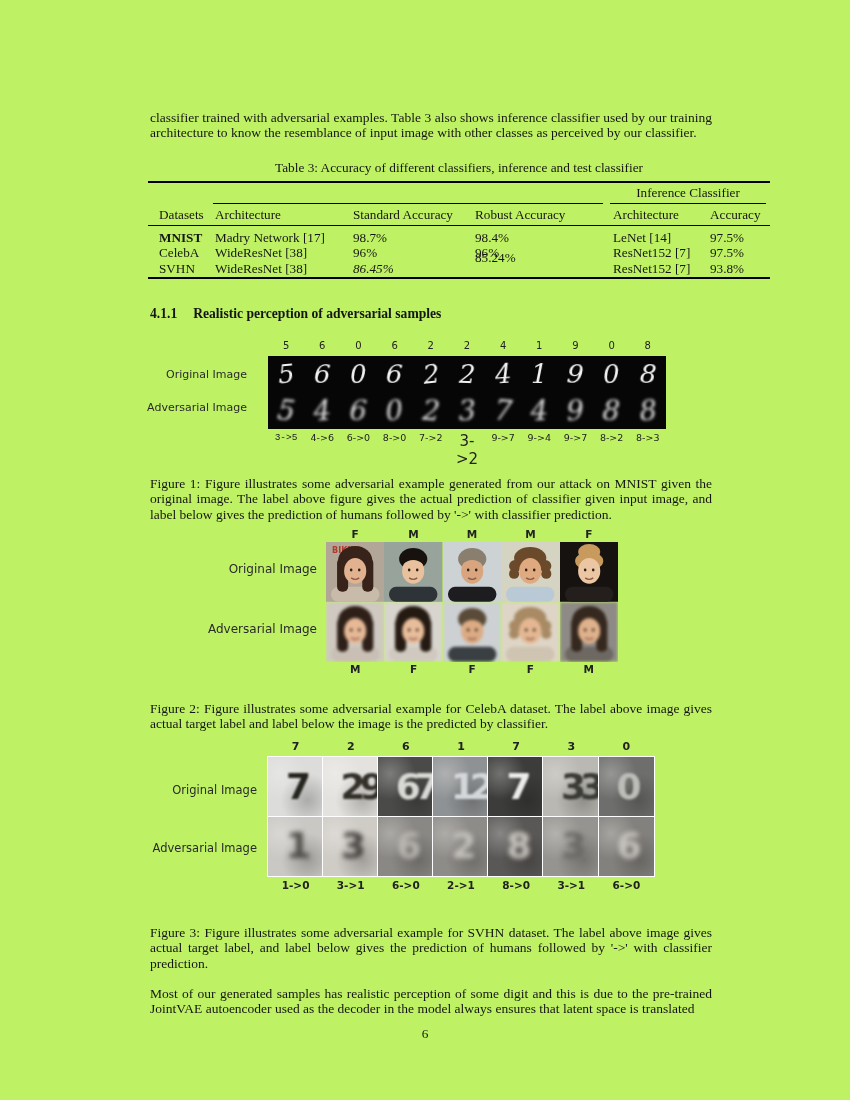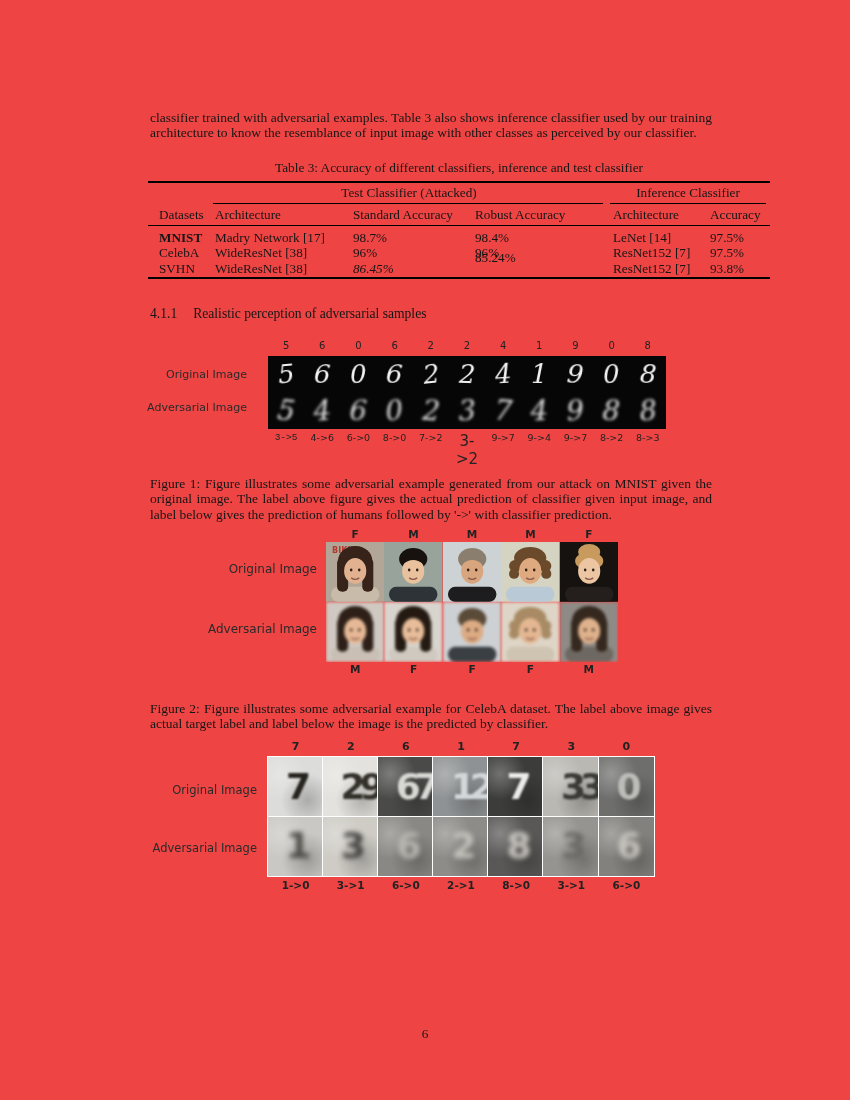--- a/index.html
+++ b/index.html
@@ -1,20 +1,20 @@
 <!DOCTYPE html>
 <html><head>
 <meta charset="utf-8">
 <style>
   html,body{margin:0;padding:0;background:#ffffff;}
-  .page{position:relative;width:850px;height:1100px;background:#ef4444;overflow:hidden;
+  .page{position:relative;width:850px;height:1100px;background:#bef264;overflow:hidden;
         font-family:"Liberation Serif","DejaVu Serif",serif;color:#151515;}
   .para{position:absolute;left:150px;width:562px;font-size:13.5px;line-height:1.17;text-align:justify;}
   .tcap{position:absolute;left:148px;width:622px;text-align:center;font-size:13.3px;}
-  .sechead{position:absolute;left:150px;font-size:13.6px;font-weight:normal;}
+  .sechead{position:absolute;left:150px;font-size:13.6px;font-weight:bold;}
   .sechead .num{margin-right:16px;}
   
   .t3{position:absolute;left:148px;top:181px;width:622px;height:98px;font-size:13.2px;}
   .rule{position:absolute;left:0;width:622px;background:#000;}
   .cmid{position:absolute;height:1px;background:#000;}
   .tcell{position:absolute;white-space:nowrap;}
   .tgroup{position:absolute;text-align:center;}
   
   .figlabels{position:absolute;display:flex;}
   .flab{flex:0 0 auto;text-align:center;font-family:"DejaVu Sans","Liberation Sans",sans-serif;color:#222;}
@@ -38,21 +38,20 @@
 <body>
 
 <div class="page">
 
   <p class="para" style="top:96px;">classifier trained with adversarial examples. Table 3 also shows inference classifier used by our training architecture to know the resemblance of input image with other classes as perceived by our classifier.</p>
 
   <div class="tcap" style="top:160px;">Table 3: Accuracy of different classifiers, inference and test classifier</div>
 
   <div class="t3" id="t3">
       <div class="rule" style="top: 0px; height: 2px;"></div>
-      <div class="tgroup" style="top: 4px; left: 65px; width: 392px;">Test Classifier (Attacked)</div>
       <div class="tgroup" style="top: 4px; left: 462px; width: 156px;">Inference Classifier</div>
       <div class="cmid" style="top: 22px; left: 65px; width: 390px;"></div>
       <div class="cmid" style="top: 22px; left: 462px; width: 156px;"></div>
       <div class="tcell" style="top: 26px; left: 11px;">Datasets</div>
       <div class="tcell" style="top: 26px; left: 67px;">Architecture</div>
       <div class="tcell" style="top: 26px; left: 205px;">Standard Accuracy</div>
       <div class="tcell" style="top: 26px; left: 327px;">Robust Accuracy</div>
       <div class="tcell" style="top: 26px; left: 465px;">Architecture</div>
       <div class="tcell" style="top: 26px; left: 562px;">Accuracy</div>
       <div class="rule" style="top: 44px; height: 1.4px;"></div>
@@ -81,21 +80,23 @@
     <span class="num">4.1.1</span><span>Realistic perception of adversarial samples</span>
   </div>
 
   <div id="fig1"></div>
   <p class="para" style="top:462px;">Figure 1: Figure illustrates some adversarial example generated from our attack on MNIST given the original image. The label above figure gives the actual prediction of classifier given input image, and label below gives the prediction of humans followed by '-&gt;' with classifier prediction.</p>
 
   <div id="fig2"></div>
   <p class="para" style="top:687px;">Figure 2: Figure illustrates some adversarial example for CelebA dataset. The label above image gives actual target label and label below the image is the predicted by classifier.</p>
 
   <div id="fig3"></div>
-
+  <p class="para" style="top:911px;">Figure 3: Figure illustrates some adversarial example for SVHN dataset. The label above image gives actual target label, and label below gives the prediction of humans followed by '-&gt;' with classifier prediction.</p>
+
+  <p class="para" style="top:972px;">Most of our generated samples has realistic perception of some digit and this is due to the pre-trained JointVAE autoencoder used as the decoder in the model always ensures that latent space is translated</p>
 
   <div class="pagenum" style="top:1026px;">6</div>
 <div class="figlabels" style="left: 268px; top: 340px; width: 398px;">
       <div class="flab" style="width: 36.1818px; font-size: 10px;">5</div>
       <div class="flab" style="width: 36.1818px; font-size: 10px;">6</div>
       <div class="flab" style="width: 36.1818px; font-size: 10px;">0</div>
       <div class="flab" style="width: 36.1818px; font-size: 10px;">6</div>
       <div class="flab" style="width: 36.1818px; font-size: 10px;">2</div>
       <div class="flab" style="width: 36.1818px; font-size: 10px;">2</div>
       <div class="flab" style="width: 36.1818px; font-size: 10px;">4</div>

